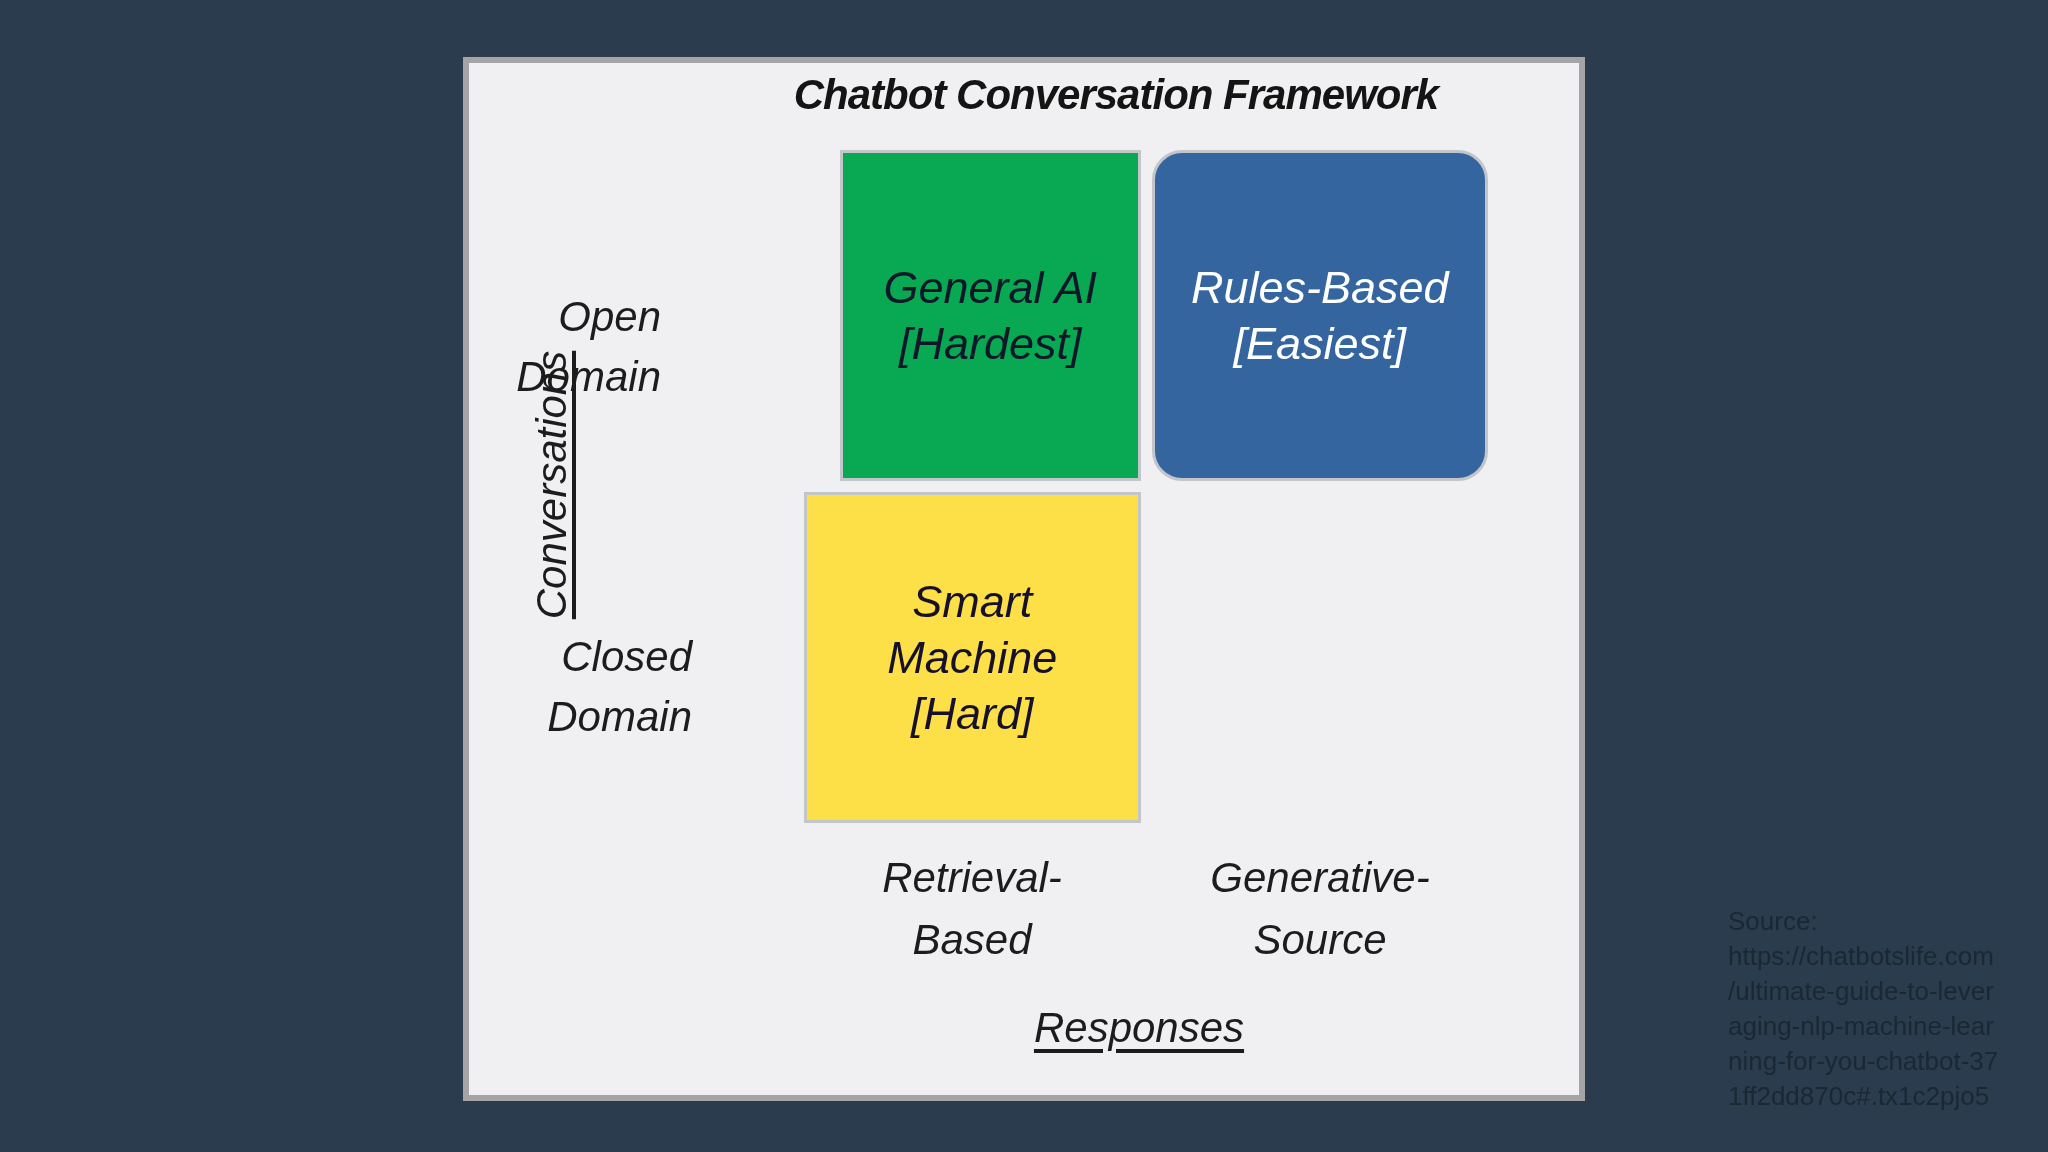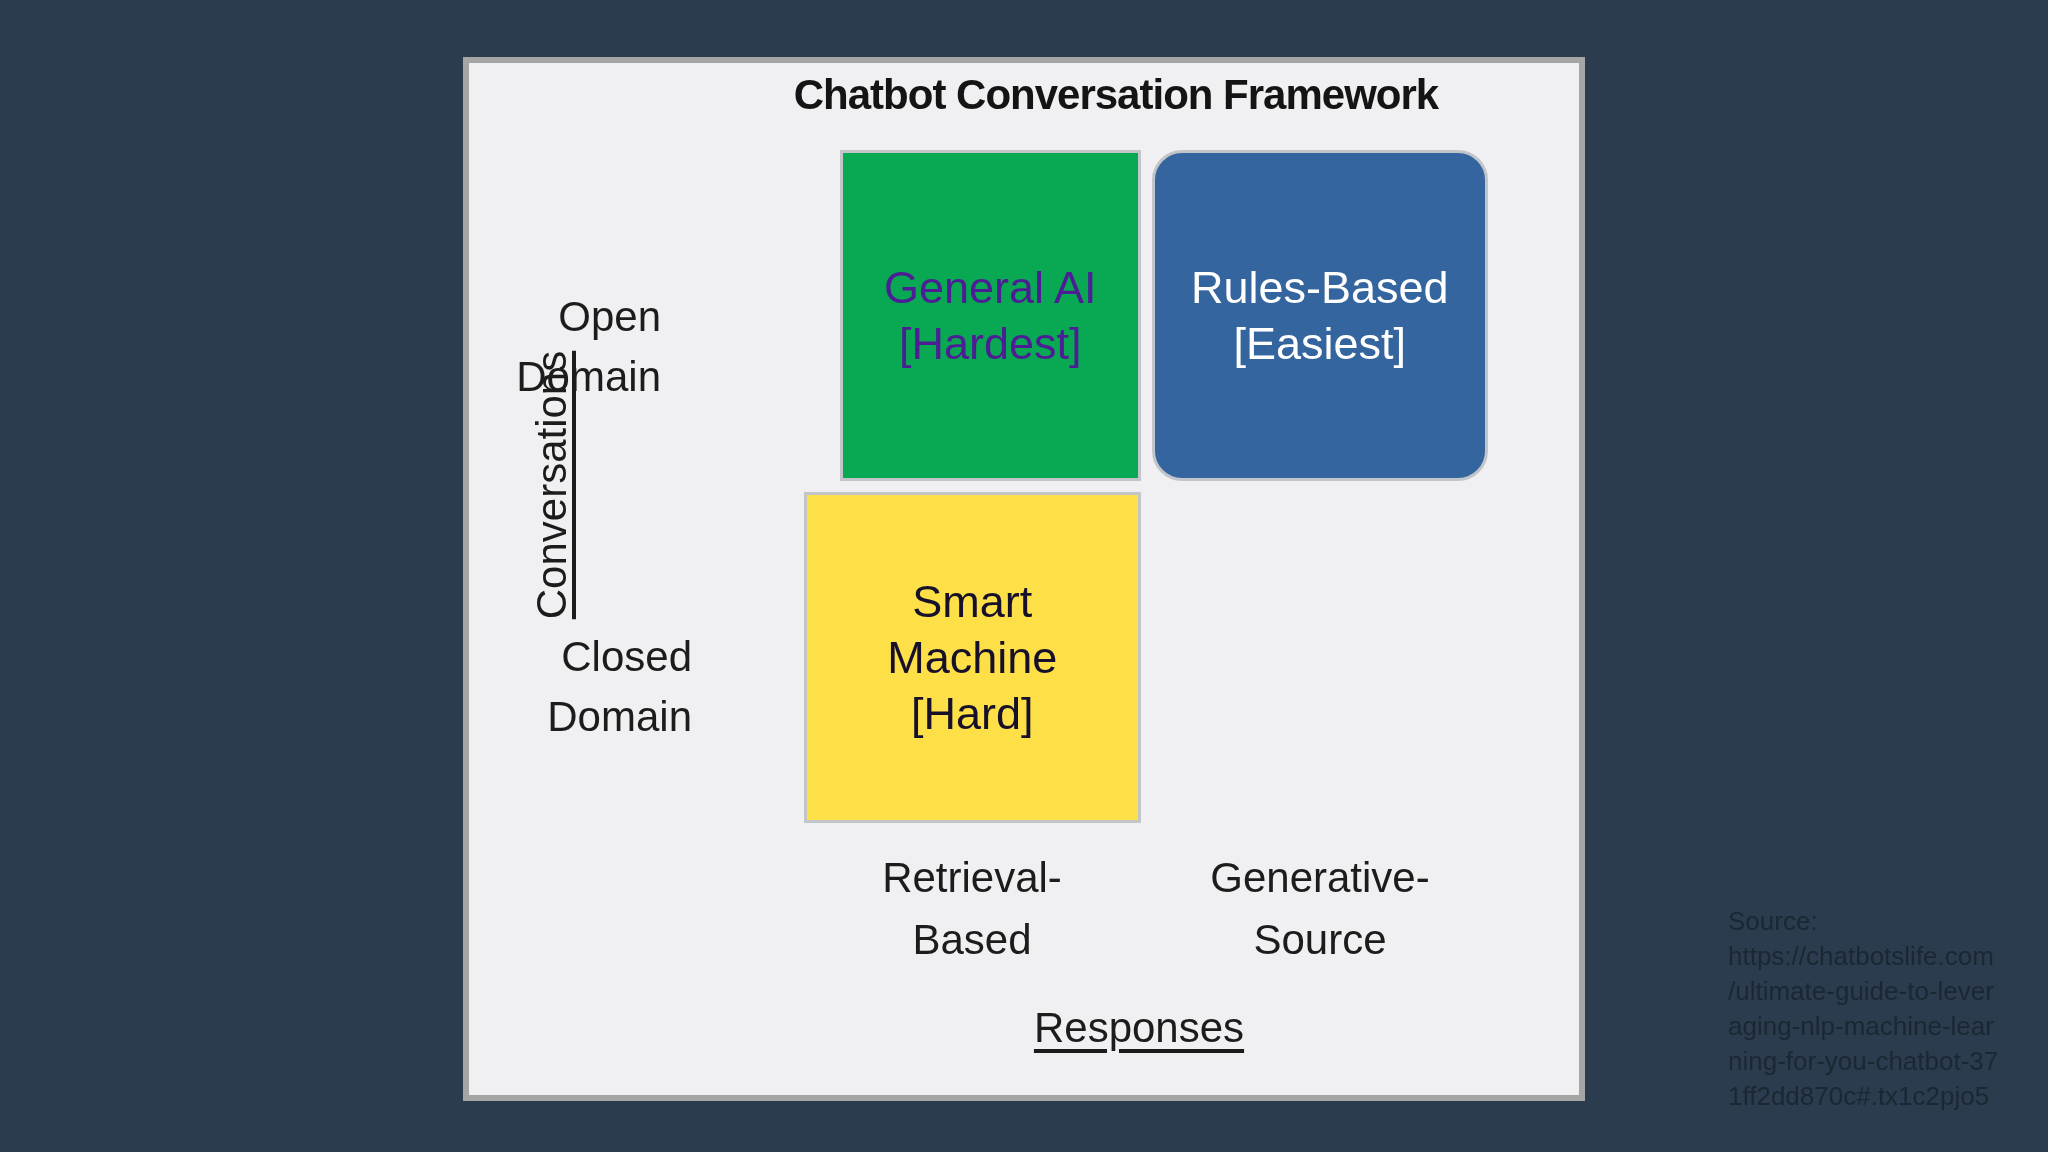--- a/index.html
+++ b/index.html
@@ -11,21 +11,21 @@
     overflow: hidden;
   }
   .panel {
     position: absolute;
     left: 463px; top: 57px;
     width: 1122px; height: 1044px;
     background: #f0eff1;
     border: 6px solid #a5a5a5;
     box-sizing: border-box;
   }
-  .panel-inner { position: absolute; left: 0; top: 0; width: 1208px; height: 1032px; }
+  .panel-inner { position: absolute; left: 0; top: 0; width: 1208px; height: 1032px; font-style: italic; }
   .title {
     position: absolute;
     left: 247px; top: 8px; width: 800px;
     text-align: center;
     font-size: 42px; font-weight: bold;
     color: #141414;
     letter-spacing: -1px;
     white-space: nowrap;
   }
   .grid {
@@ -109,21 +109,21 @@
 
     <div class="yaxis-label">Conversations</div>
 
     <div class="axis-row-label row1">Open
 Domain</div>
 
     <div class="axis-row-label row2">Closed
 Domain</div>
 
     <div class="grid">
-      <div class="cell" style="background: rgb(8, 169, 82); color: #4c1d95; margin-left: 36px;">General AI
+      <div class="cell" style="background: rgb(8, 169, 82); color: #0f172a; margin-left: 36px;">General AI
 [Hardest]</div>
       <div class="cell" style="background: rgb(53, 101, 158); color: rgb(255, 255, 255); border-radius: 30px;">Rules-Based
 [Easiest]</div>
       <div class="cell" style="background: #fde047; color: rgb(23, 16, 42);">Smart
 Machine
 [Hard]</div>
     </div>
 
     <div class="axis-col-label col1">Retrieval-
 Based</div>

